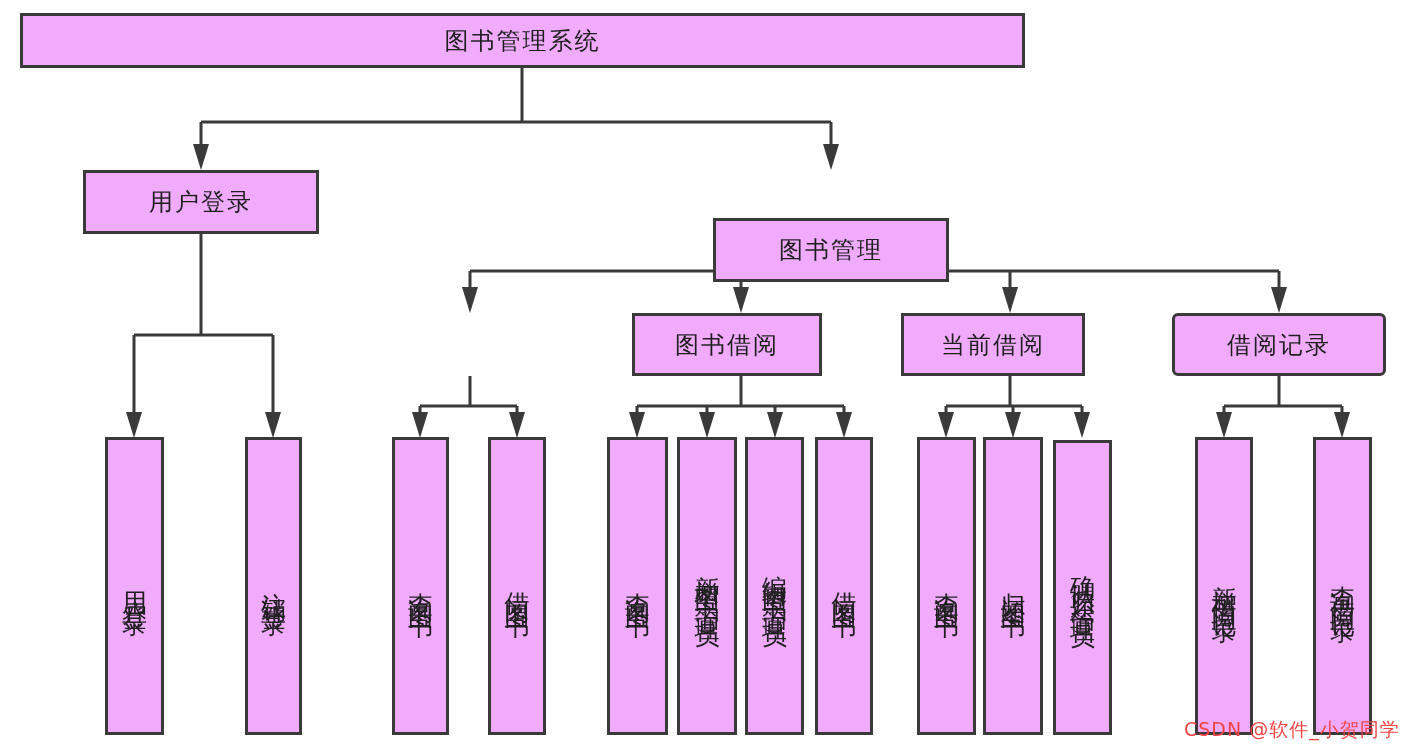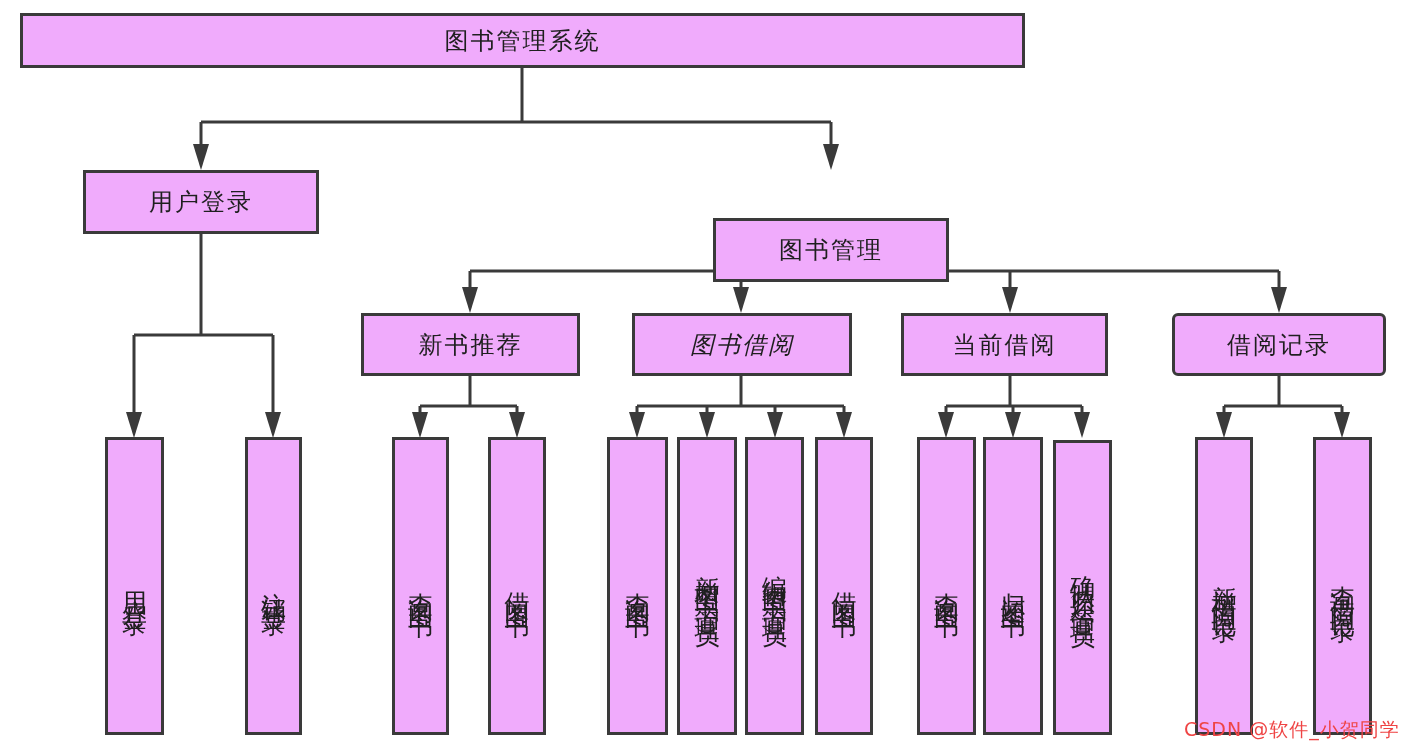--- a/index.html
+++ b/index.html
@@ -97,27 +97,24 @@
     <span class="hlabel">图书管理系统</span>
   </div>
 
   <div class="box" style="left:83px; top:170px; width:236px; height:64px;">
     <span class="hlabel">用户登录</span>
   </div>
   <div class="box" style="left:713px; top:170px; width:236px; height:64px;margin-top:48px;">
     <span class="hlabel">图书管理</span>
   </div>
 
-  <div class="box" style="left:361px; top:313px; width:219px; height:63px;">
-    <span class="hlabel">新书推荐</span>
-  </div>
-  <div class="box" style="left:632px; top:313px; width:220px; height:63px;font-style:italic;">
+  <div class="box" style="left:632px; top:313px; width:190px; height:63px;">
     <span class="hlabel">图书借阅</span>
   </div>
-  <div class="box" style="left:901px; top:313px; width:207px; height:63px;">
+  <div class="box" style="left:901px; top:313px; width:184px; height:63px;">
     <span class="hlabel">当前借阅</span>
   </div>
   <div class="box" style="left:1172px; top:313px; width:214px; height:63px;border-radius:6px;">
     <span class="hlabel">借阅记录</span>
   </div>
 
   <div class="box" style="left:105px; top:437px; width:59px; height:298px;">
     <span class="vlabel">用户登录</span>
   </div>
   <div class="box" style="left:245px; top:437px; width:57px; height:298px;">

